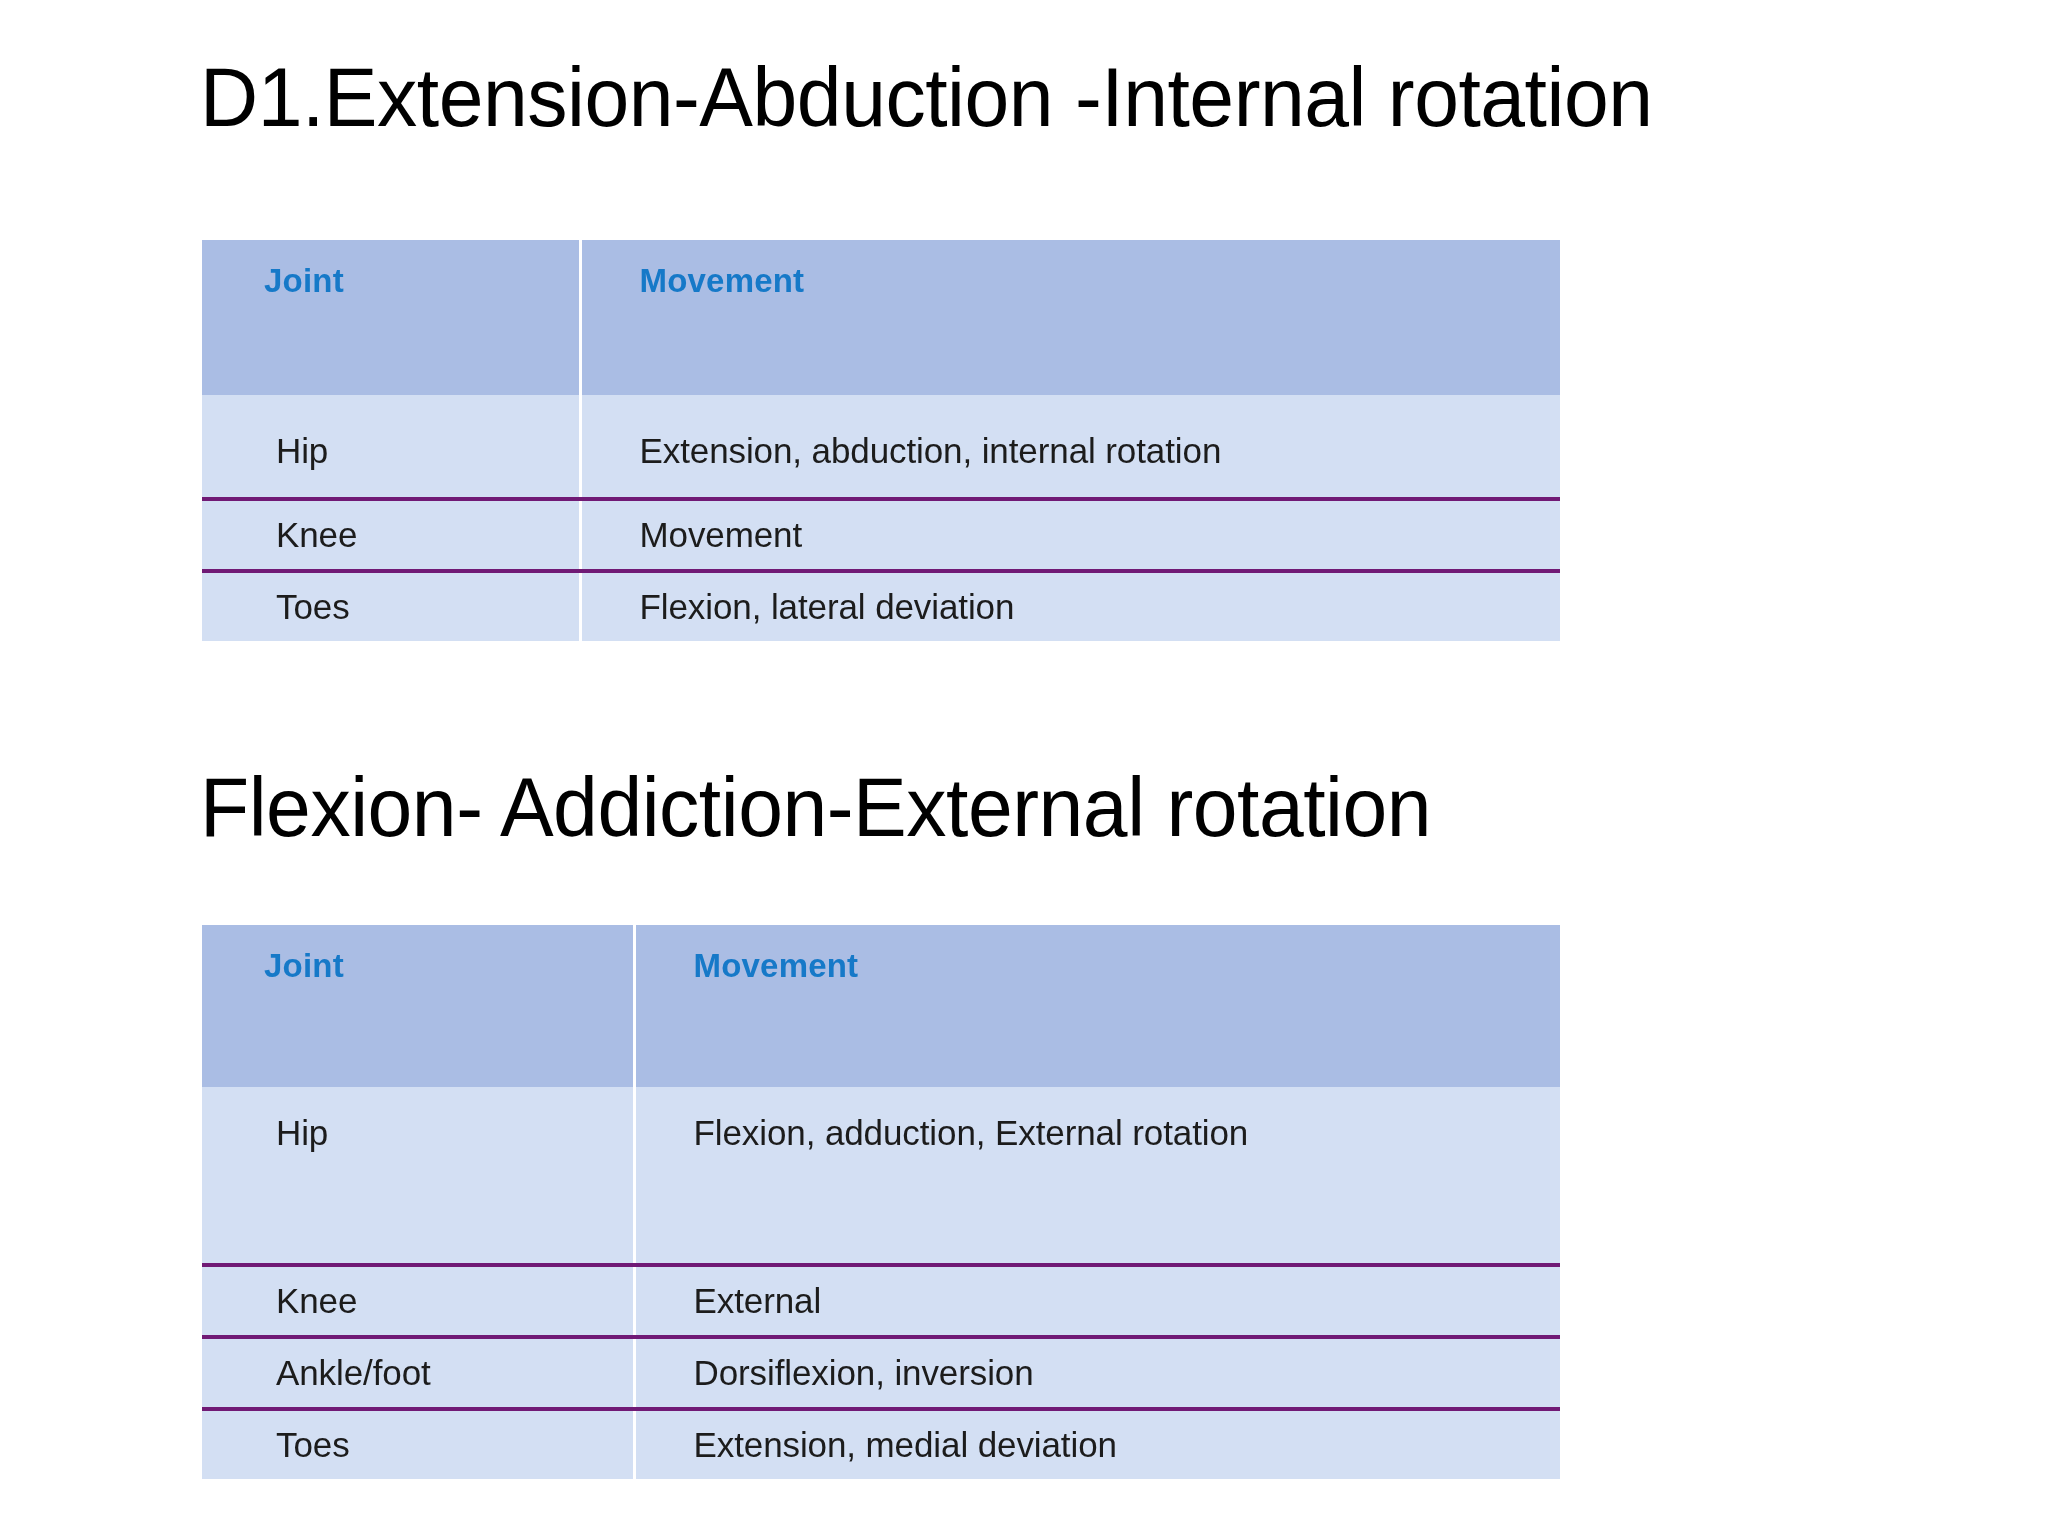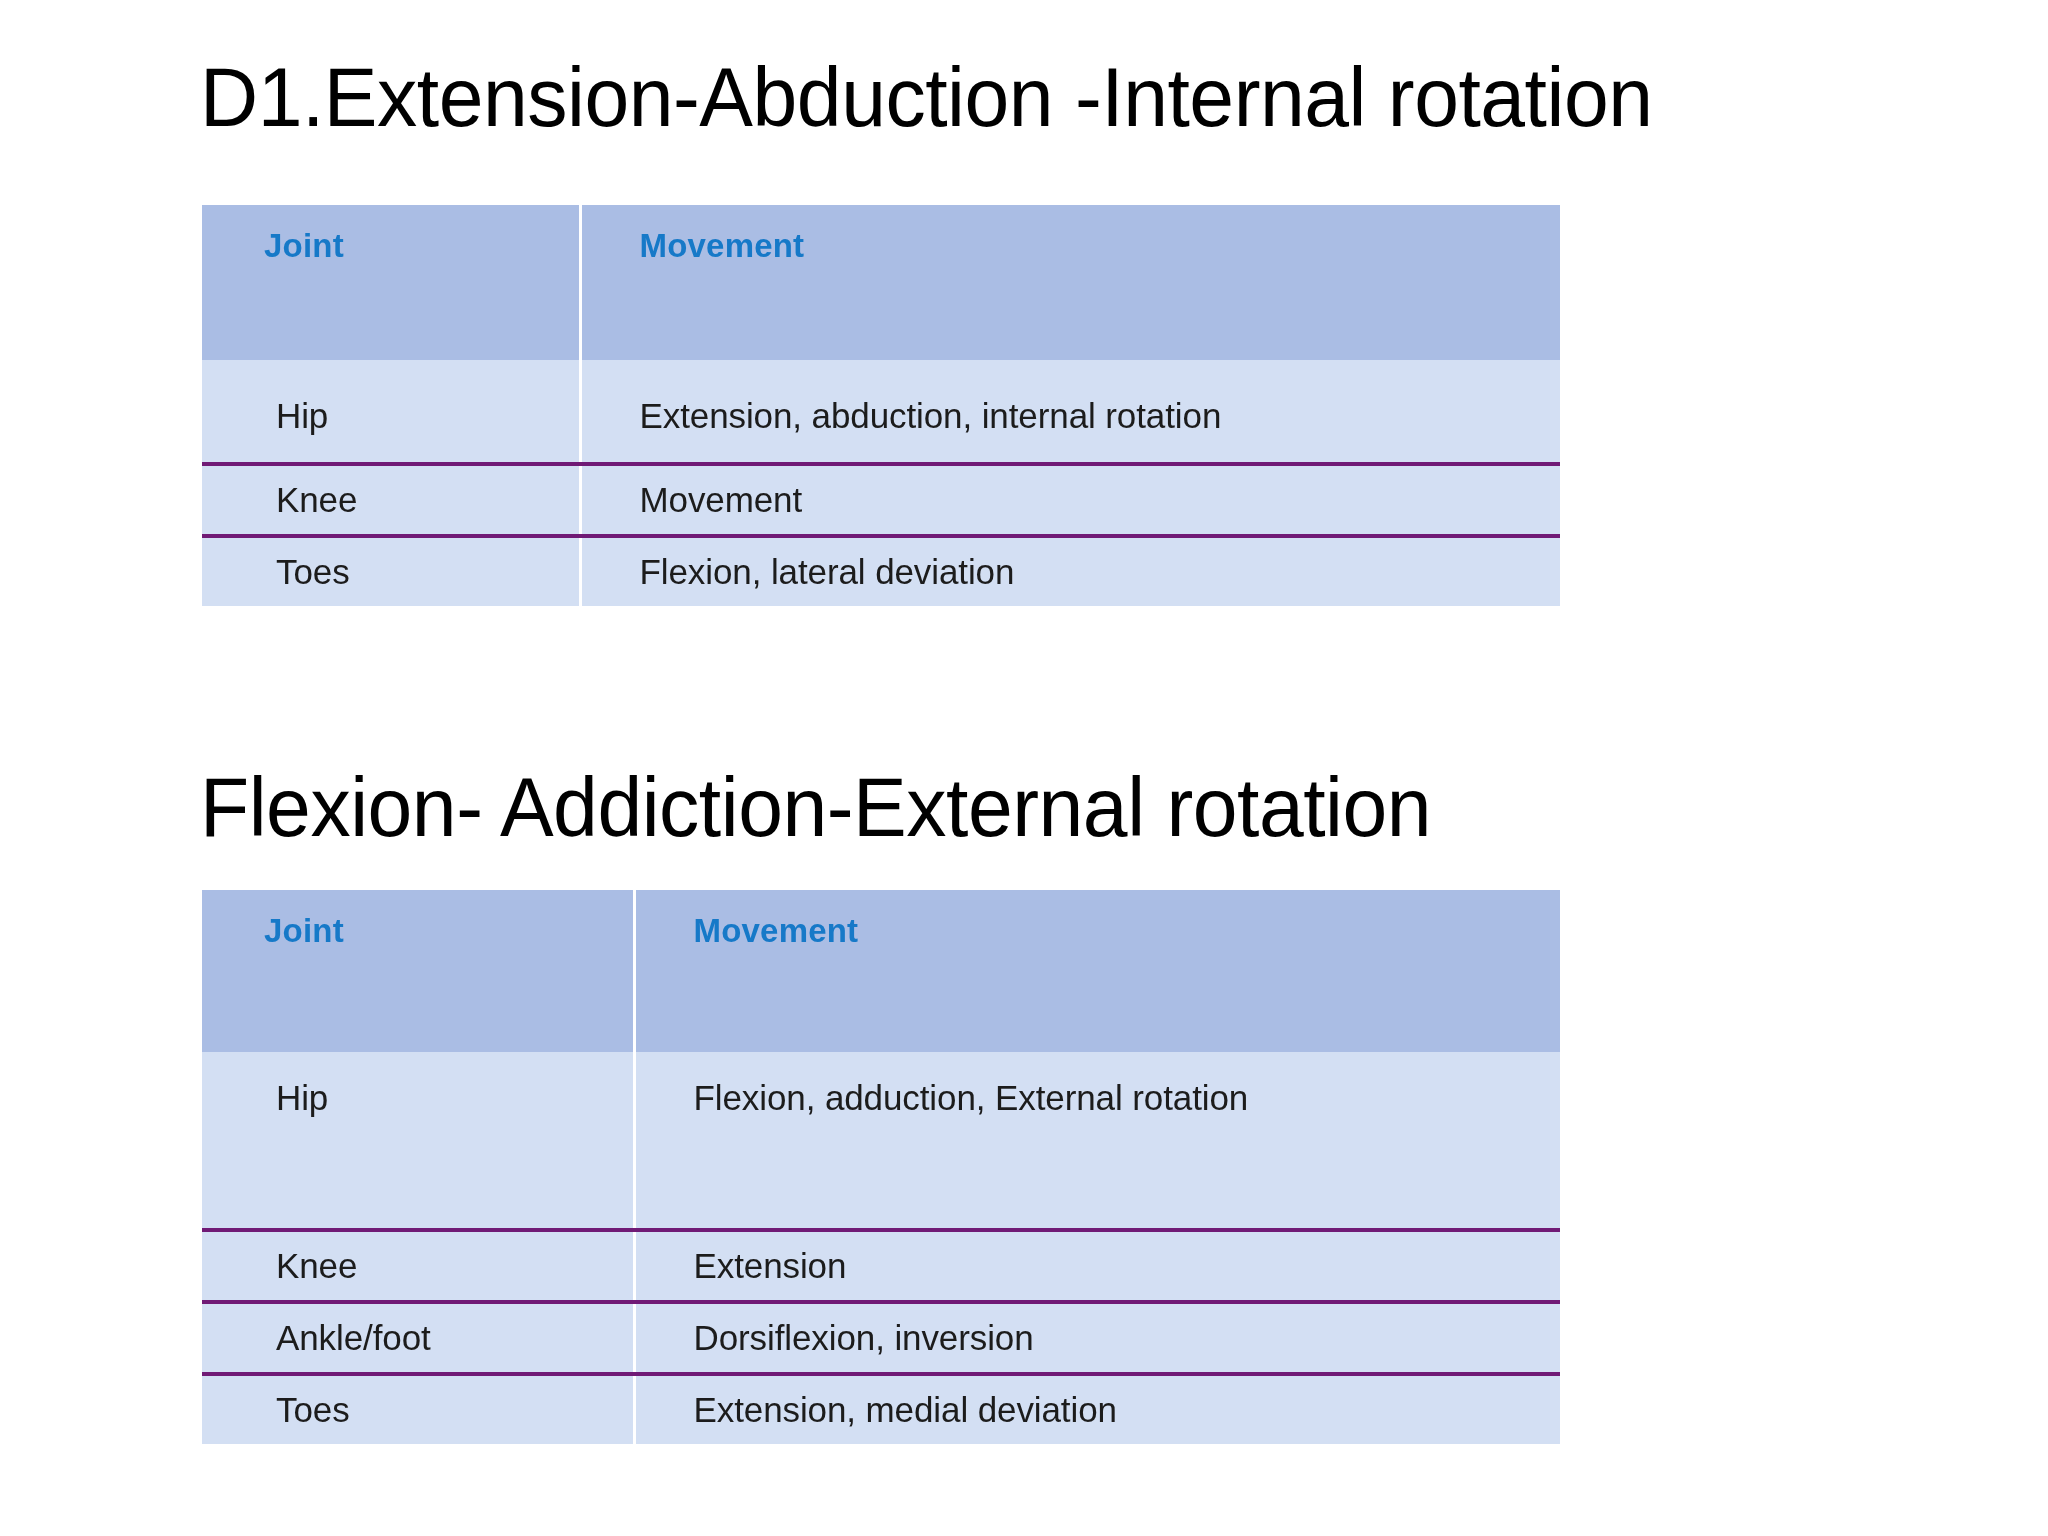--- a/index.html
+++ b/index.html
@@ -43,20 +43,21 @@
     font-size: 83px;
     line-height: 92px;
   }
 
   
   .pptx-table {
     position: absolute;
     border-collapse: collapse;
     table-layout: fixed;
     background: #c4b5fd;
+    margin-top: 35px;
   }
   #table-1 {
     left: 202px;
     top: 205px;
     width: 1358px;
   }
   #table-2 {
     left: 202px;
     top: 890px;
     width: 1358px;
@@ -163,21 +164,21 @@
         <th class="c2">Movement</th>
       </tr>
     </thead>
     <tbody>
       <tr class="body-row r-hip">
         <td class="c1">Hip</td>
         <td class="c2">Flexion, adduction, External rotation</td>
       </tr>
       <tr class="body-row sep r-knee">
         <td class="c1">Knee</td>
-        <td class="c2">Extension</td>
+        <td class="c2">External</td>
       </tr>
       <tr class="body-row sep r-ankle">
         <td class="c1">Ankle/foot</td>
         <td class="c2">Dorsiflexion, inversion</td>
       </tr>
       <tr class="body-row sep r-toes">
         <td class="c1">Toes</td>
         <td class="c2">Extension, medial deviation</td>
       </tr>
     </tbody>

